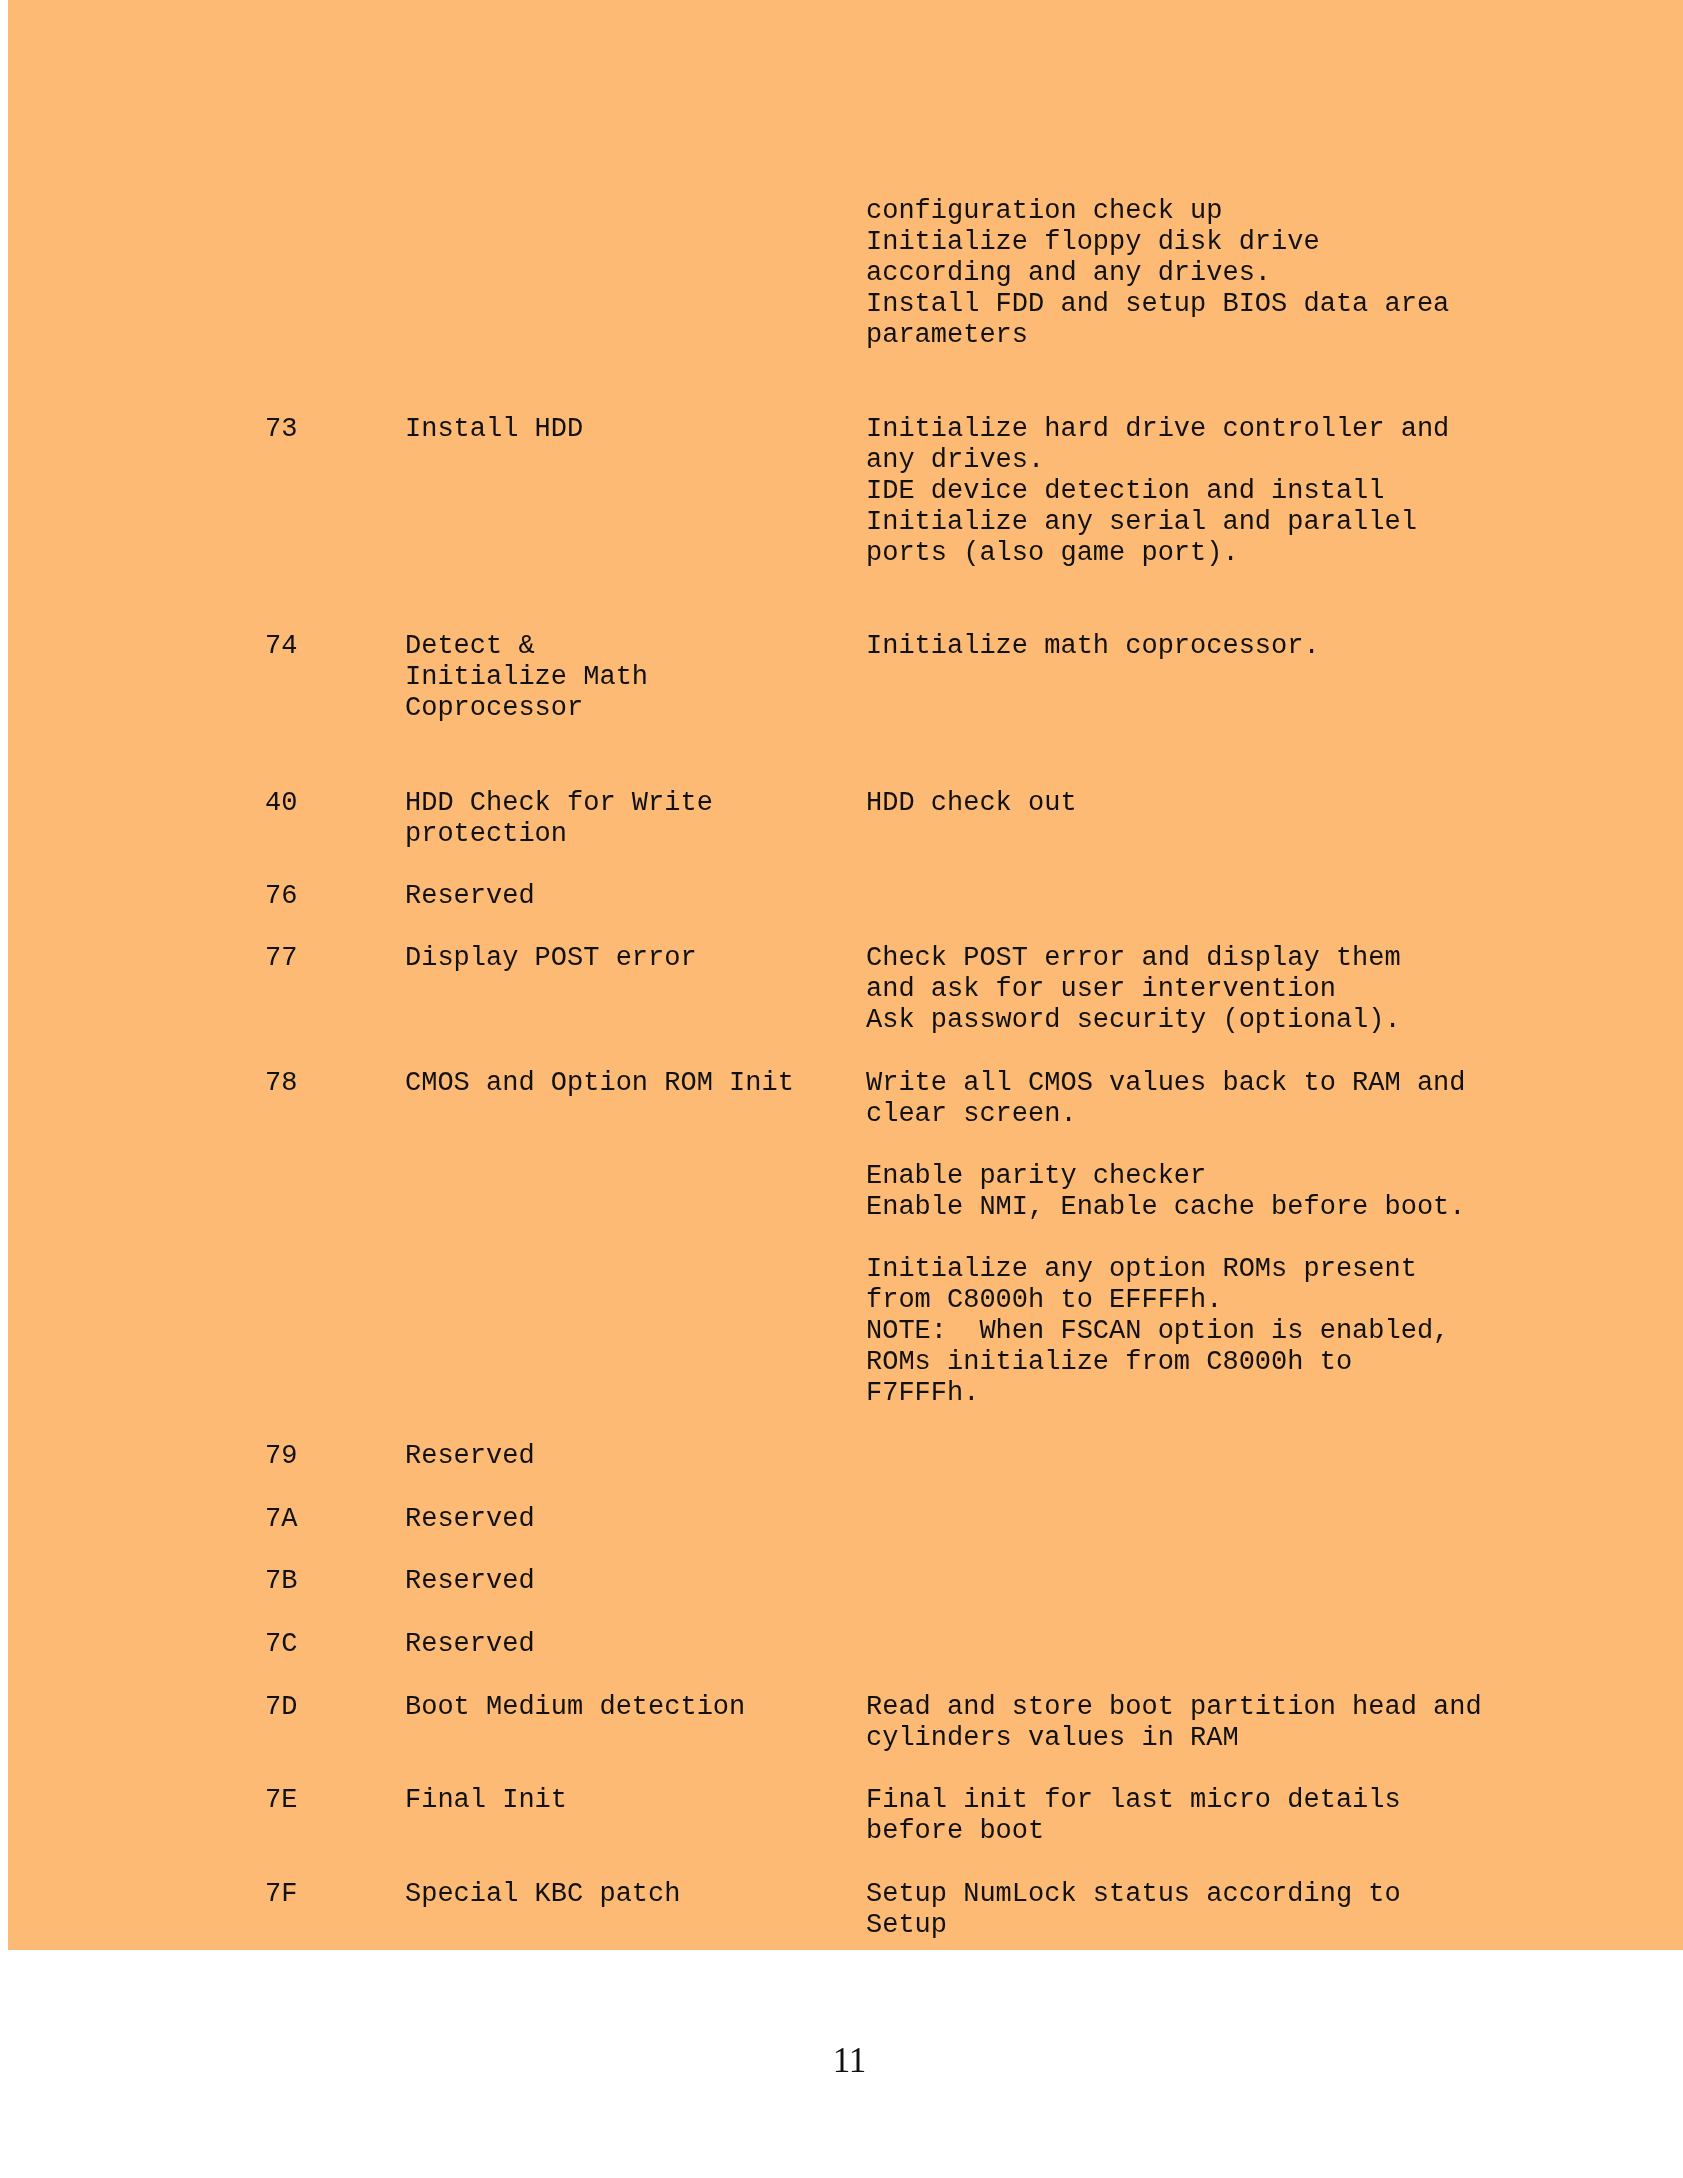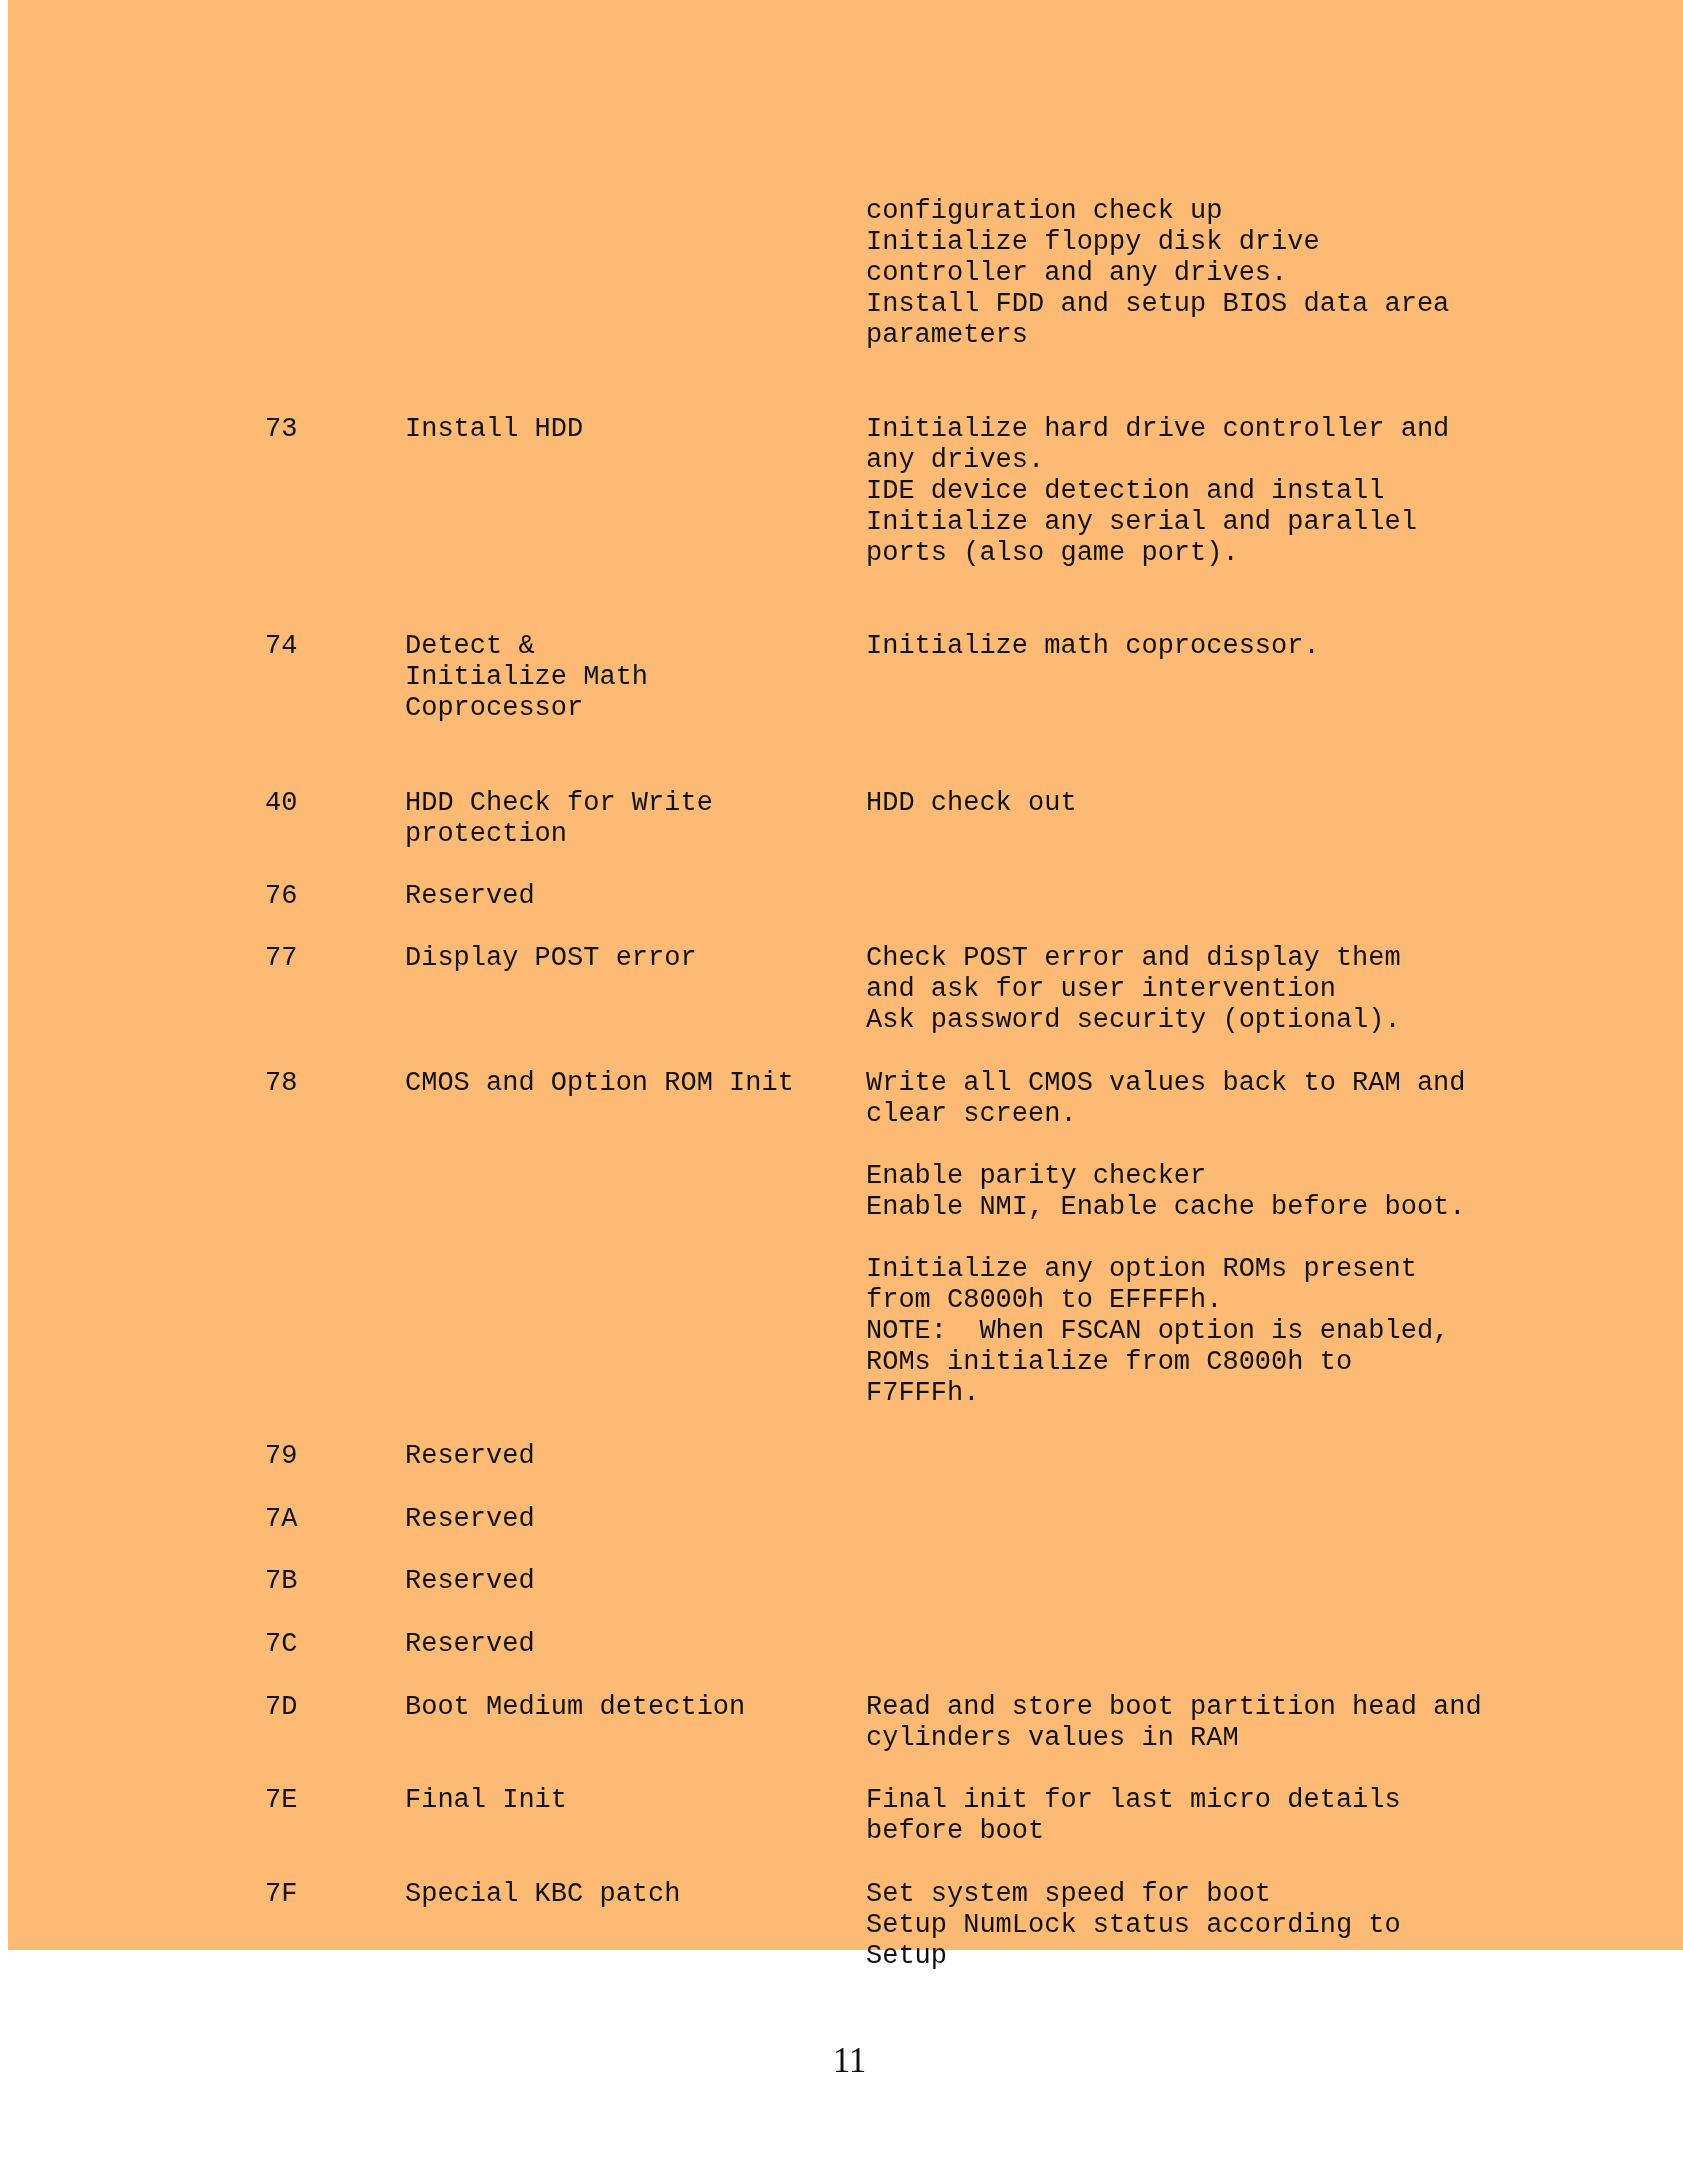--- a/index.html
+++ b/index.html
@@ -60,30 +60,30 @@
       font-family: "Liberation Serif", "DejaVu Serif", serif;
       font-size: 35px;
       line-height: 32px;
     }
   </style>
 </head>
 <body>
 
 <div class="page">
   <div id="table">
-      <div class="row" style="top: 196px;"><span class="code"></span><div class="name"></div><div class="desc"><span class="line">configuration check up</span><span class="line">Initialize floppy disk drive</span><span class="line">controller and any drives.</span><span class="line">Install FDD and setup BIOS data area</span><span class="line">parameters</span></div></div>
+      <div class="row" style="top: 196px;"><span class="code"></span><div class="name"></div><div class="desc"><span class="line">configuration check up</span><span class="line">Initialize floppy disk drive</span><span class="line">according and any drives.</span><span class="line">Install FDD and setup BIOS data area</span><span class="line">parameters</span></div></div>
       <div class="row" style="top: 414px;"><span class="code">73</span><div class="name"><span class="line">Install HDD</span></div><div class="desc"><span class="line">Initialize hard drive controller and</span><span class="line">any drives.</span><span class="line">IDE device detection and install</span><span class="line">Initialize any serial and parallel</span><span class="line">ports (also game port).</span></div></div>
       <div class="row" style="top: 631px;"><span class="code">74</span><div class="name"><span class="line">Detect &amp;</span><span class="line">Initialize Math</span><span class="line">Coprocessor</span></div><div class="desc"><span class="line">Initialize math coprocessor.</span></div></div>
       <div class="row" style="top: 788px;"><span class="code">40</span><div class="name"><span class="line">HDD Check for Write</span><span class="line">protection</span></div><div class="desc"><span class="line">HDD check out</span></div></div>
       <div class="row" style="top: 881px;"><span class="code">76</span><div class="name"><span class="line">Reserved</span></div><div class="desc"></div></div>
       <div class="row" style="top: 943px;"><span class="code">77</span><div class="name"><span class="line">Display POST error</span></div><div class="desc"><span class="line">Check POST error and display them</span><span class="line">and ask for user intervention</span><span class="line">Ask password security (optional).</span></div></div>
       <div class="row" style="top: 1068px;"><span class="code">78</span><div class="name"><span class="line">CMOS and Option ROM Init</span></div><div class="desc"><span class="line">Write all CMOS values back to RAM and</span><span class="line">clear screen.</span><span class="line"></span><span class="line">Enable parity checker</span><span class="line">Enable NMI, Enable cache before boot.</span><span class="line"></span><span class="line">Initialize any option ROMs present</span><span class="line">from C8000h to EFFFFh.</span><span class="line">NOTE:  When FSCAN option is enabled,</span><span class="line">ROMs initialize from C8000h to</span><span class="line">F7FFFh.</span></div></div>
       <div class="row" style="top: 1441px;"><span class="code">79</span><div class="name"><span class="line">Reserved</span></div><div class="desc"></div></div>
       <div class="row" style="top: 1504px;"><span class="code">7A</span><div class="name"><span class="line">Reserved</span></div><div class="desc"></div></div>
       <div class="row" style="top: 1566px;"><span class="code">7B</span><div class="name"><span class="line">Reserved</span></div><div class="desc"></div></div>
       <div class="row" style="top: 1629px;"><span class="code">7C</span><div class="name"><span class="line">Reserved</span></div><div class="desc"></div></div>
       <div class="row" style="top: 1692px;"><span class="code">7D</span><div class="name"><span class="line">Boot Medium detection</span></div><div class="desc"><span class="line">Read and store boot partition head and</span><span class="line">cylinders values in RAM</span></div></div>
       <div class="row" style="top: 1785px;"><span class="code">7E</span><div class="name"><span class="line">Final Init</span></div><div class="desc"><span class="line">Final init for last micro details</span><span class="line">before boot</span></div></div>
-      <div class="row" style="top: 1879px;"><span class="code">7F</span><div class="name"><span class="line">Special KBC patch</span></div><div class="desc"><span class="line">Set system speed for boot</span><span class="line">Setup NumLock status according to</span><span class="line">Setup</span></div></div>
+      <div class="row" style="top: 1879px;"><span class="code">7F</span><div class="name"><span class="line">Special KBC patch</span></div><div class="desc"><span class="line">Setup NumLock status according to</span><span class="line">Setup</span></div></div>
     </div>
   <div class="page-number">11</div>
 </div>
 
 
 </body></html>

